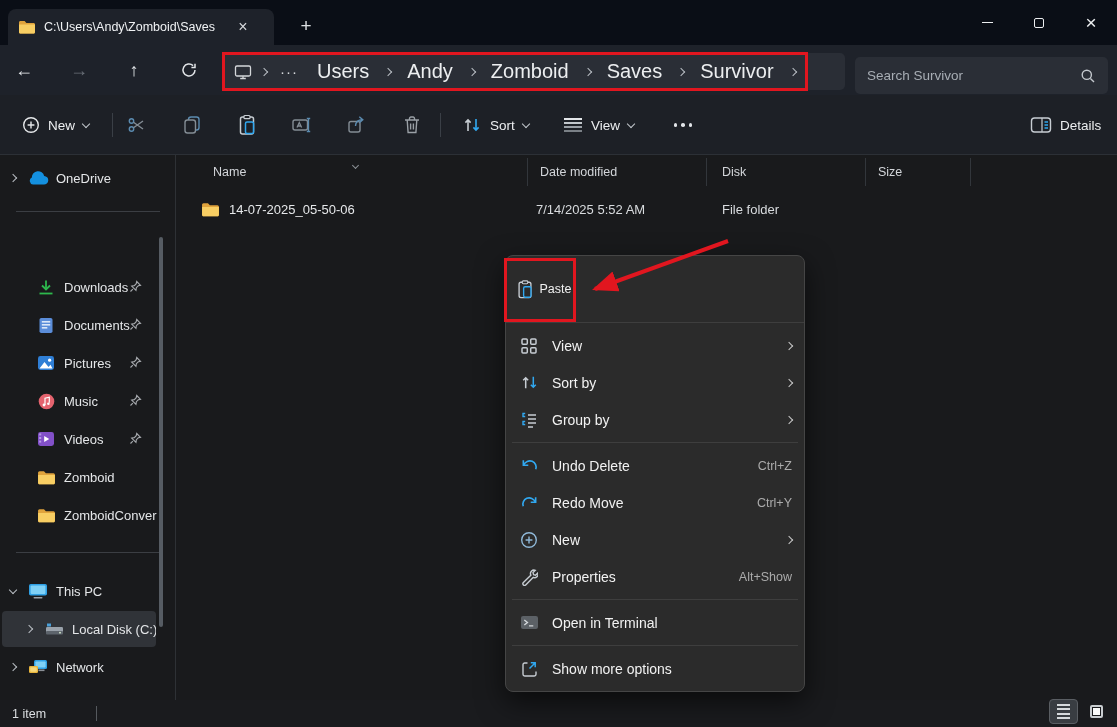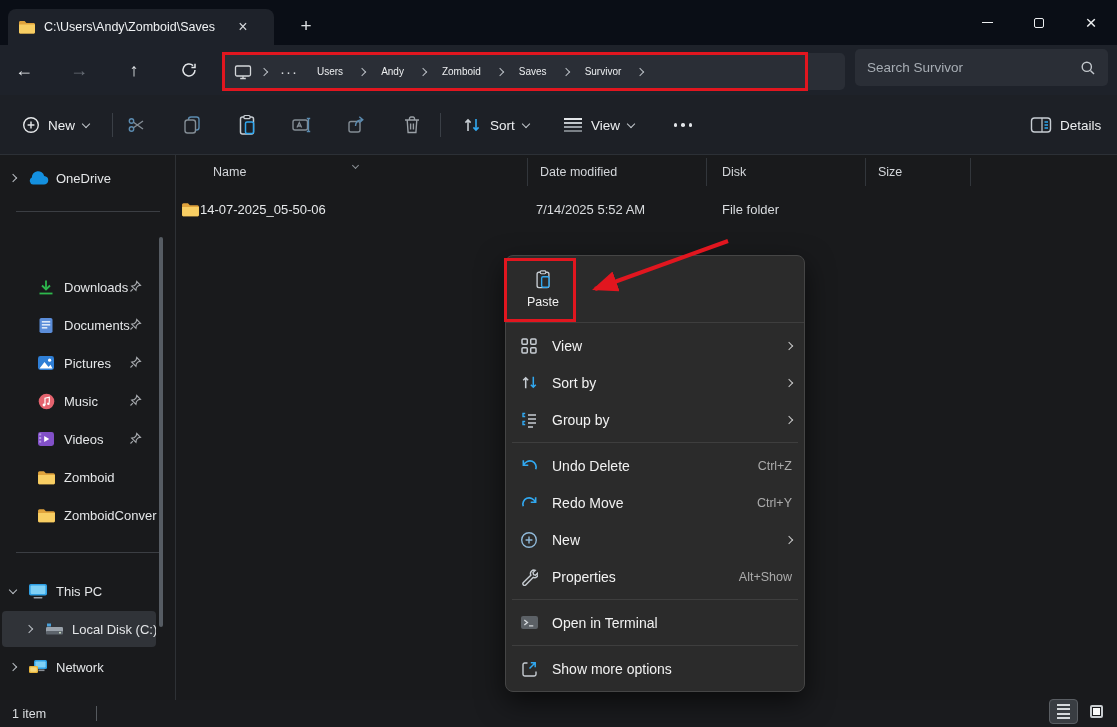--- a/index.html
+++ b/index.html
@@ -27,28 +27,28 @@
   .wc-max-box { width:10px; height:10px; border:1.2px solid #eceef0; border-radius:2px; }
   .wc-close-x { font-size:19px; }
 
   
   .navband { position:absolute; top:45px; left:0; width:1117px; height:50px; background:#1e222a; }
   .navbtn { position:absolute; top:7px; width:36px; height:36px; display:flex; align-items:center;
             justify-content:center; font-size:18px; color:#e2e5e8; border-radius:4px; }
   .navbtn.disabled { color:#6a7078; }
   .addressbar { position:absolute; left:222px; top:8px; width:623px; height:37px; background:#2a2e36;
                 border-radius:5px; display:flex; align-items:center; padding:0 12px; gap:4px; }
-  .crumb { font-size:10px; color:#eceef0; padding:5px 9px; border-radius:4px; white-space:nowrap; }
+  .crumb { font-size:20px; color:#eceef0; padding:5px 9px; border-radius:4px; white-space:nowrap; }
   .crumb-ellipsis { font-size:15px; color:#d6d9dc; padding:0 6px; letter-spacing:1px; }
   .chv { display:inline-block; width:6px; height:6px; border-right:1.5px solid currentColor;
          border-bottom:1.5px solid currentColor; }
   .chv.r { transform:rotate(-45deg); }
   .chv.d { transform:rotate(45deg); }
   .crumb-chv { color:#b9bec4; margin:0 3px; }
-  .searchbox { position:absolute; left:855px; top:4px; width:253px; height:37px; background:#2a2e36;
+  .searchbox { position:absolute; left:855px; top:12px; width:253px; height:37px; background:#2a2e36;
                border-radius:5px; display:flex; align-items:center; padding:0 12px; }
   .searchbox input { flex:1; background:transparent; border:none; outline:none; color:#a7adb4;
                      font-size:13.5px; font-family:inherit; }
   .searchbox input::placeholder { color:#a7adb4; }
 
   
   .toolbar { position:absolute; top:95px; left:0; width:1117px; height:60px; background:#1d2026;
              border-bottom:1px solid #2c3036; }
   .tbtn { position:absolute; top:12px; height:36px; display:flex; align-items:center; gap:8px;
           padding:0 10px; border-radius:4px; font-size:13.5px; color:#eceef0; }
@@ -80,21 +80,21 @@
   .sortchv { position:absolute; left:176px; top:-1px; color:#8b9096; }
   .filerow { position:absolute; top:38px; left:0; width:940px; height:32px; display:flex; align-items:center;
              border-radius:4px; }
   .fcell { font-size:13px; color:#e6e8ea; display:flex; align-items:center; overflow:hidden; }
 
   
   .cmenu { position:absolute; left:505px; top:255px; width:300px; background:#2b2b2b;
            border:1px solid #454545; border-radius:8px; box-shadow:0 10px 28px rgba(0,0,0,.6);
            z-index:40; padding-bottom:4px; overflow:hidden; }
   .cmenu-top { height:67px; display:flex; align-items:center; padding:0 6px; border-bottom:1px solid #3e3e3e; }
-  .paste-btn { width:62px; height:58px; display:flex; flex-direction:column; align-items:center;
+  .paste-btn { width:62px; height:58px; display:flex; flex-direction:row; align-items:center;
                justify-content:center; gap:5px; border-radius:4px; }
   .paste-btn .plabel { font-size:12.5px; color:#f0f0f0; }
   .mrow { height:37px; display:flex; align-items:center; padding:0 12px; font-size:14px; color:#f2f2f2; }
   .mrow .mico { width:22px; display:flex; justify-content:center; flex:none; margin-right:12px; }
   .mrow .mlabel { flex:1; white-space:nowrap; }
   .mrow .mshort { font-size:12.5px; color:#ababab; }
   .mrow .mchv { color:#c8c8c8; }
   .msep { height:1px; background:#3e3e3e; margin:4px 6px; }
 
   
@@ -435,21 +435,21 @@
 
 <div class="main">
   <span class="sortchv"><span class="chv d" style="width:5px;height:5px"></span></span>
   <div class="colheads">
     <div class="ch" style="width:351px;padding-left:36px">Name</div>
     <div class="ch" style="width:179px;padding-left:12px">Date modified</div>
     <div class="ch" style="width:159px;padding-left:15px">Disk</div>
     <div class="ch" style="width:105px;padding-left:12px">Size</div>
   </div>
   <div class="filerow">
-    <div class="fcell" style="width:351px;padding-left:4px;">
+    <div class="fcell" style="width:351px;padding-left:24px;gap:9px">
       <span style="display:flex;flex:none">
         <svg width="19" height="15" viewBox="0 0 18 14">
             <path d="M1 2.5C1 1.7 1.6 1 2.4 1h4.2l1.8 2h7.2c.8 0 1.4.7 1.4 1.5V12c0 .8-.6 1.5-1.4 1.5H2.4C1.6 13.5 1 12.8 1 12z" fill="#e0a33c"></path>
             <path d="M1 4.6h16V12c0 .8-.6 1.5-1.4 1.5H2.4C1.6 13.5 1 12.8 1 12z" fill="#f8ce63"></path>
           </svg>
       </span>
       <span>14-07-2025_05-50-06</span>
     </div>
     <div class="fcell" style="width:179px;padding-left:8px;color:#d8dbde">7/14/2025 5:52 AM</div>
     <div class="fcell" style="width:159px;padding-left:15px;color:#d8dbde">File folder</div>

